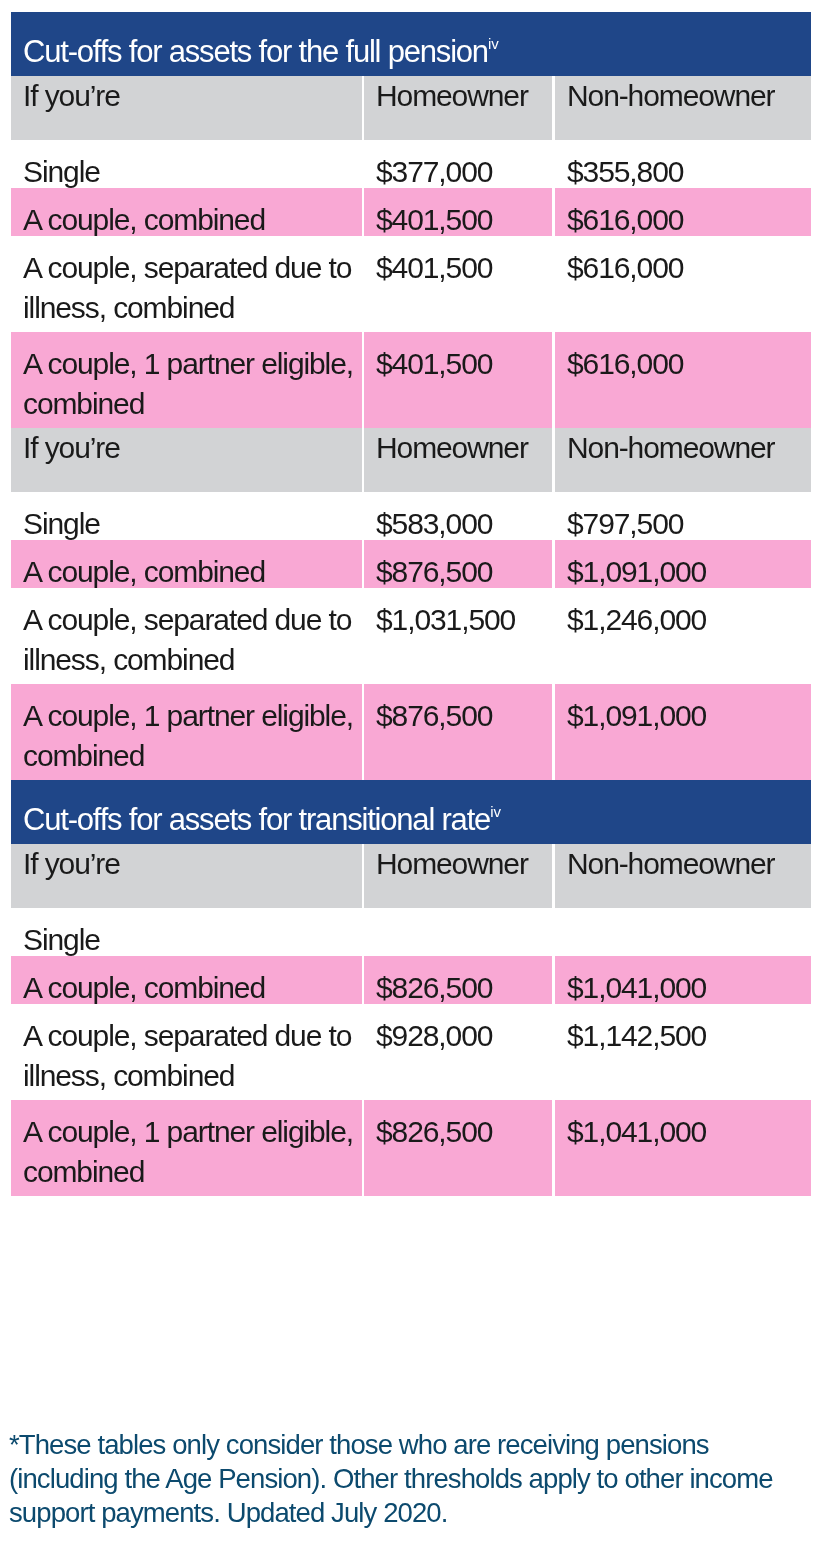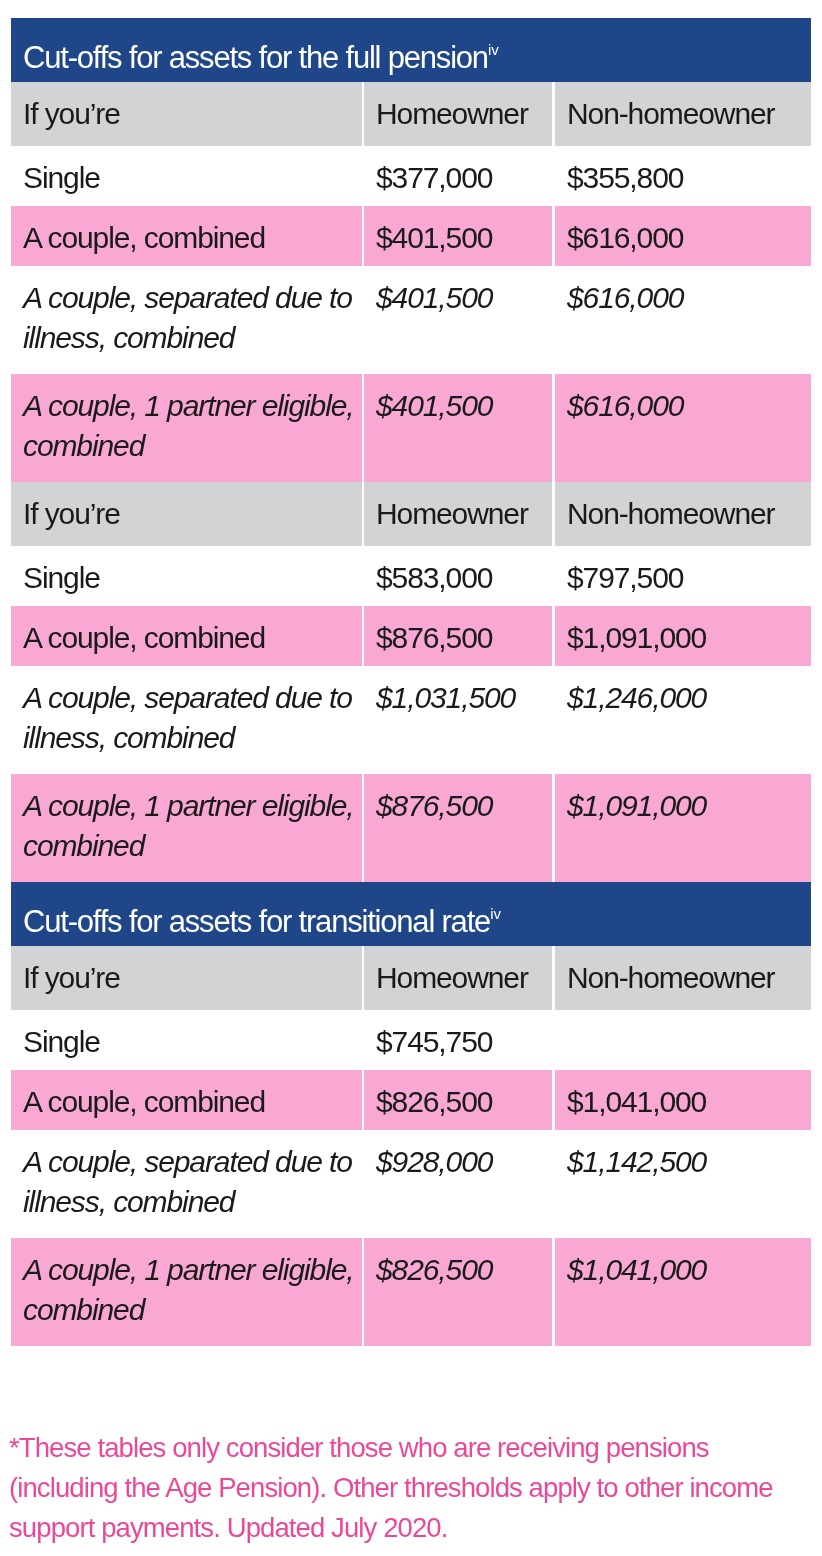--- a/index.html
+++ b/index.html
@@ -1,35 +1,35 @@
 <!DOCTYPE html>
 <html><head>
 <meta charset="utf-8">
 <style>
   html, body { margin: 0; padding: 0; background: #ffffff; }
   body { width: 822px; height: 1556px; position: relative; overflow: hidden;
          font-family: "Liberation Sans", "DejaVu Sans", sans-serif; color: #1a1a1a; }
-  .wrap { position: absolute; left: 11px; top: 18px; width: 800px; }
+  .wrap { position: absolute; left: 11px; top: 12px; width: 800px; }
   .section-title { height: 64px; background: #1f4688; color: #ffffff;
          font-size: 31px; line-height: 64px; padding-left: 12px; box-sizing: border-box;
          letter-spacing: -1.2px; transform-origin: left; white-space: nowrap; }
   .section-title sup { font-size: 15px; vertical-align: 13px; letter-spacing: 0; }
   .row { display: flex; }
   .cell { box-sizing: border-box; font-size: 30px; letter-spacing: -1.1px;
           padding: 12px 0 0 12px; line-height: 40px; }
   .c1 { width: 351px; margin-right: 2px; }
   .c2 { width: 188px; margin-right: 3px; }
   .c3 { width: 256px; }
-  .hdr .cell { background: #d2d3d5; height: 64px; padding-top: 12px; }
+  .hdr .cell { background: #d2d3d5; height: 64px; padding-top: 0; }
   .r-white .cell { background: #ffffff; }
   .r-grey .cell { background: #f9a8d4; }
-  .h1 .cell { height: 60px; }
-  .h2 .cell { height: 108px; font-style: italic; }
+  .h1 .cell { height: 48px; }
+  .h2 .cell { height: 96px; }
   .footnote { position: absolute; left: 9px; top: 1428px; width: 812px;
-              font-size: 27.5px; line-height: 40px; letter-spacing: -0.9px; color: #ec4899; }
+              font-size: 27.5px; line-height: 34px; letter-spacing: -0.9px; color: #0c4a6e; }
 </style>
 </head>
 <body>
 
 <div class="wrap">
 
   <div>
     <div class="section-title"><span>Cut-offs for assets for the full pension</span><sup>iv</sup></div>
     <div class="row hdr">
       <div class="cell c1">If you’re</div>
@@ -88,21 +88,20 @@
 
   <div>
     <div class="section-title"><span>Cut-offs for assets for transitional rate</span><sup>iv</sup></div>
     <div class="row hdr">
       <div class="cell c1">If you’re</div>
       <div class="cell c2">Homeowner</div>
       <div class="cell c3">Non-homeowner</div>
     </div>
     <div class="row r-white h1">
       <div class="cell c1">Single</div>
-      <div class="cell c3">$745,750</div>
     </div>
     <div class="row r-grey h1">
       <div class="cell c1">A couple, combined</div>
       <div class="cell c2">$826,500</div>
       <div class="cell c3">$1,041,000</div>
     </div>
     <div class="row r-white h2">
       <div class="cell c1">A couple, separated due to illness, combined</div>
       <div class="cell c2">$928,000</div>
       <div class="cell c3">$1,142,500</div>

